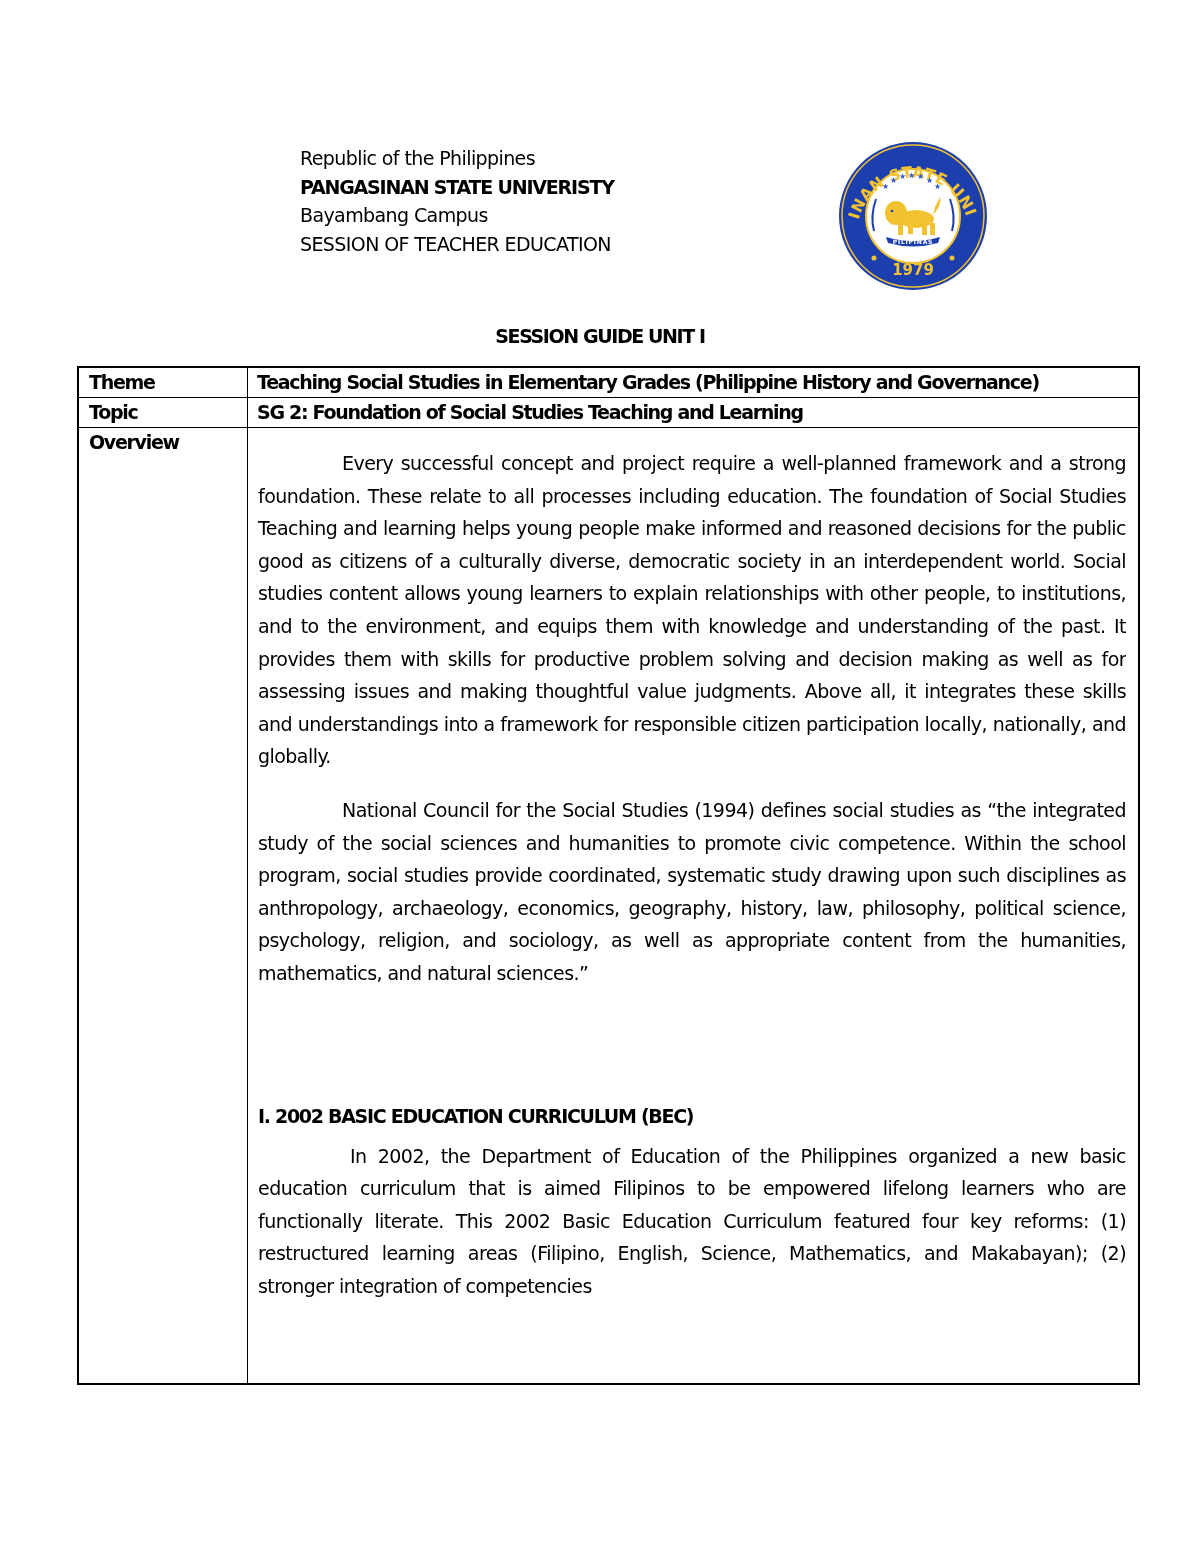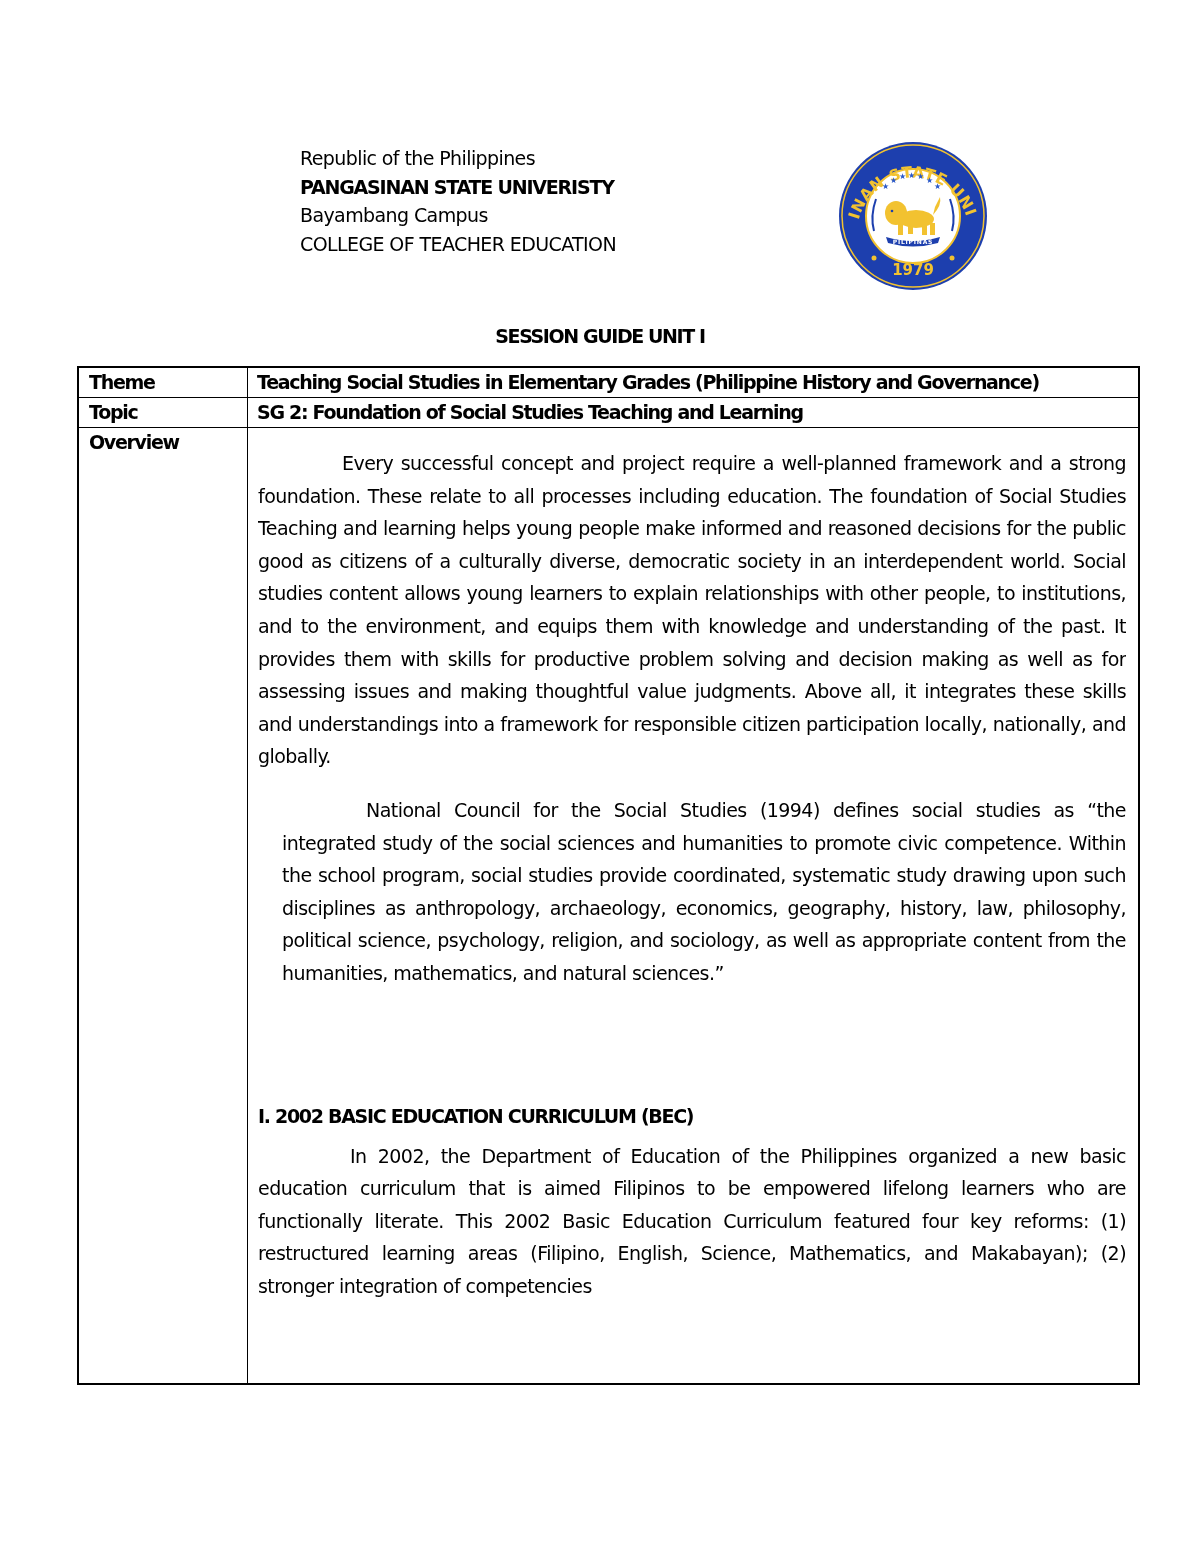--- a/index.html
+++ b/index.html
@@ -85,39 +85,39 @@
       line-height: 32.6px;
       font-size: 19px;
       letter-spacing: -0.55px;
       word-spacing: 0px;
       margin: 0;
     }
     .para.indent {
       text-indent: 84px;
     }
     .p1 { margin-top: 19px; }
-    .p2 { margin-top: 21px; margin-left: 24px; }
+    .p2 { margin-top: 21px; }
     .section-heading {
       margin-top: 110px;
       font-weight: bold;
       font-size: 19px;
       letter-spacing: -1.3px;
       line-height: 32px;
     }
     .p3 { margin-top: 8px; }
     .p3.indent { text-indent: 92px; }
   </style>
 </head>
 <body>
 
 <div class="header">
   <div>Republic of the Philippines</div>
   <div class="bold">PANGASINAN STATE UNIVERISTY</div>
   <div>Bayambang Campus</div>
-  <div>COLLEGE OF TEACHER EDUCATION</div>
+  <div>SESSION OF TEACHER EDUCATION</div>
 </div>
 
 <div class="logo">
   <svg width="150" height="150" viewBox="0 0 150 150">
     <defs>
       <path id="arcTop" d="M 20 82 A 56 56 0 0 1 130 82"></path>
       <path id="arcBottom" d="M 32 108 A 50 50 0 0 0 118 108"></path>
     </defs>
     <circle cx="75" cy="75" r="74" fill="#1d3fae"></circle>
     <circle cx="75" cy="75" r="71" fill="none" stroke="#f2c230" stroke-width="1.5"></circle>

